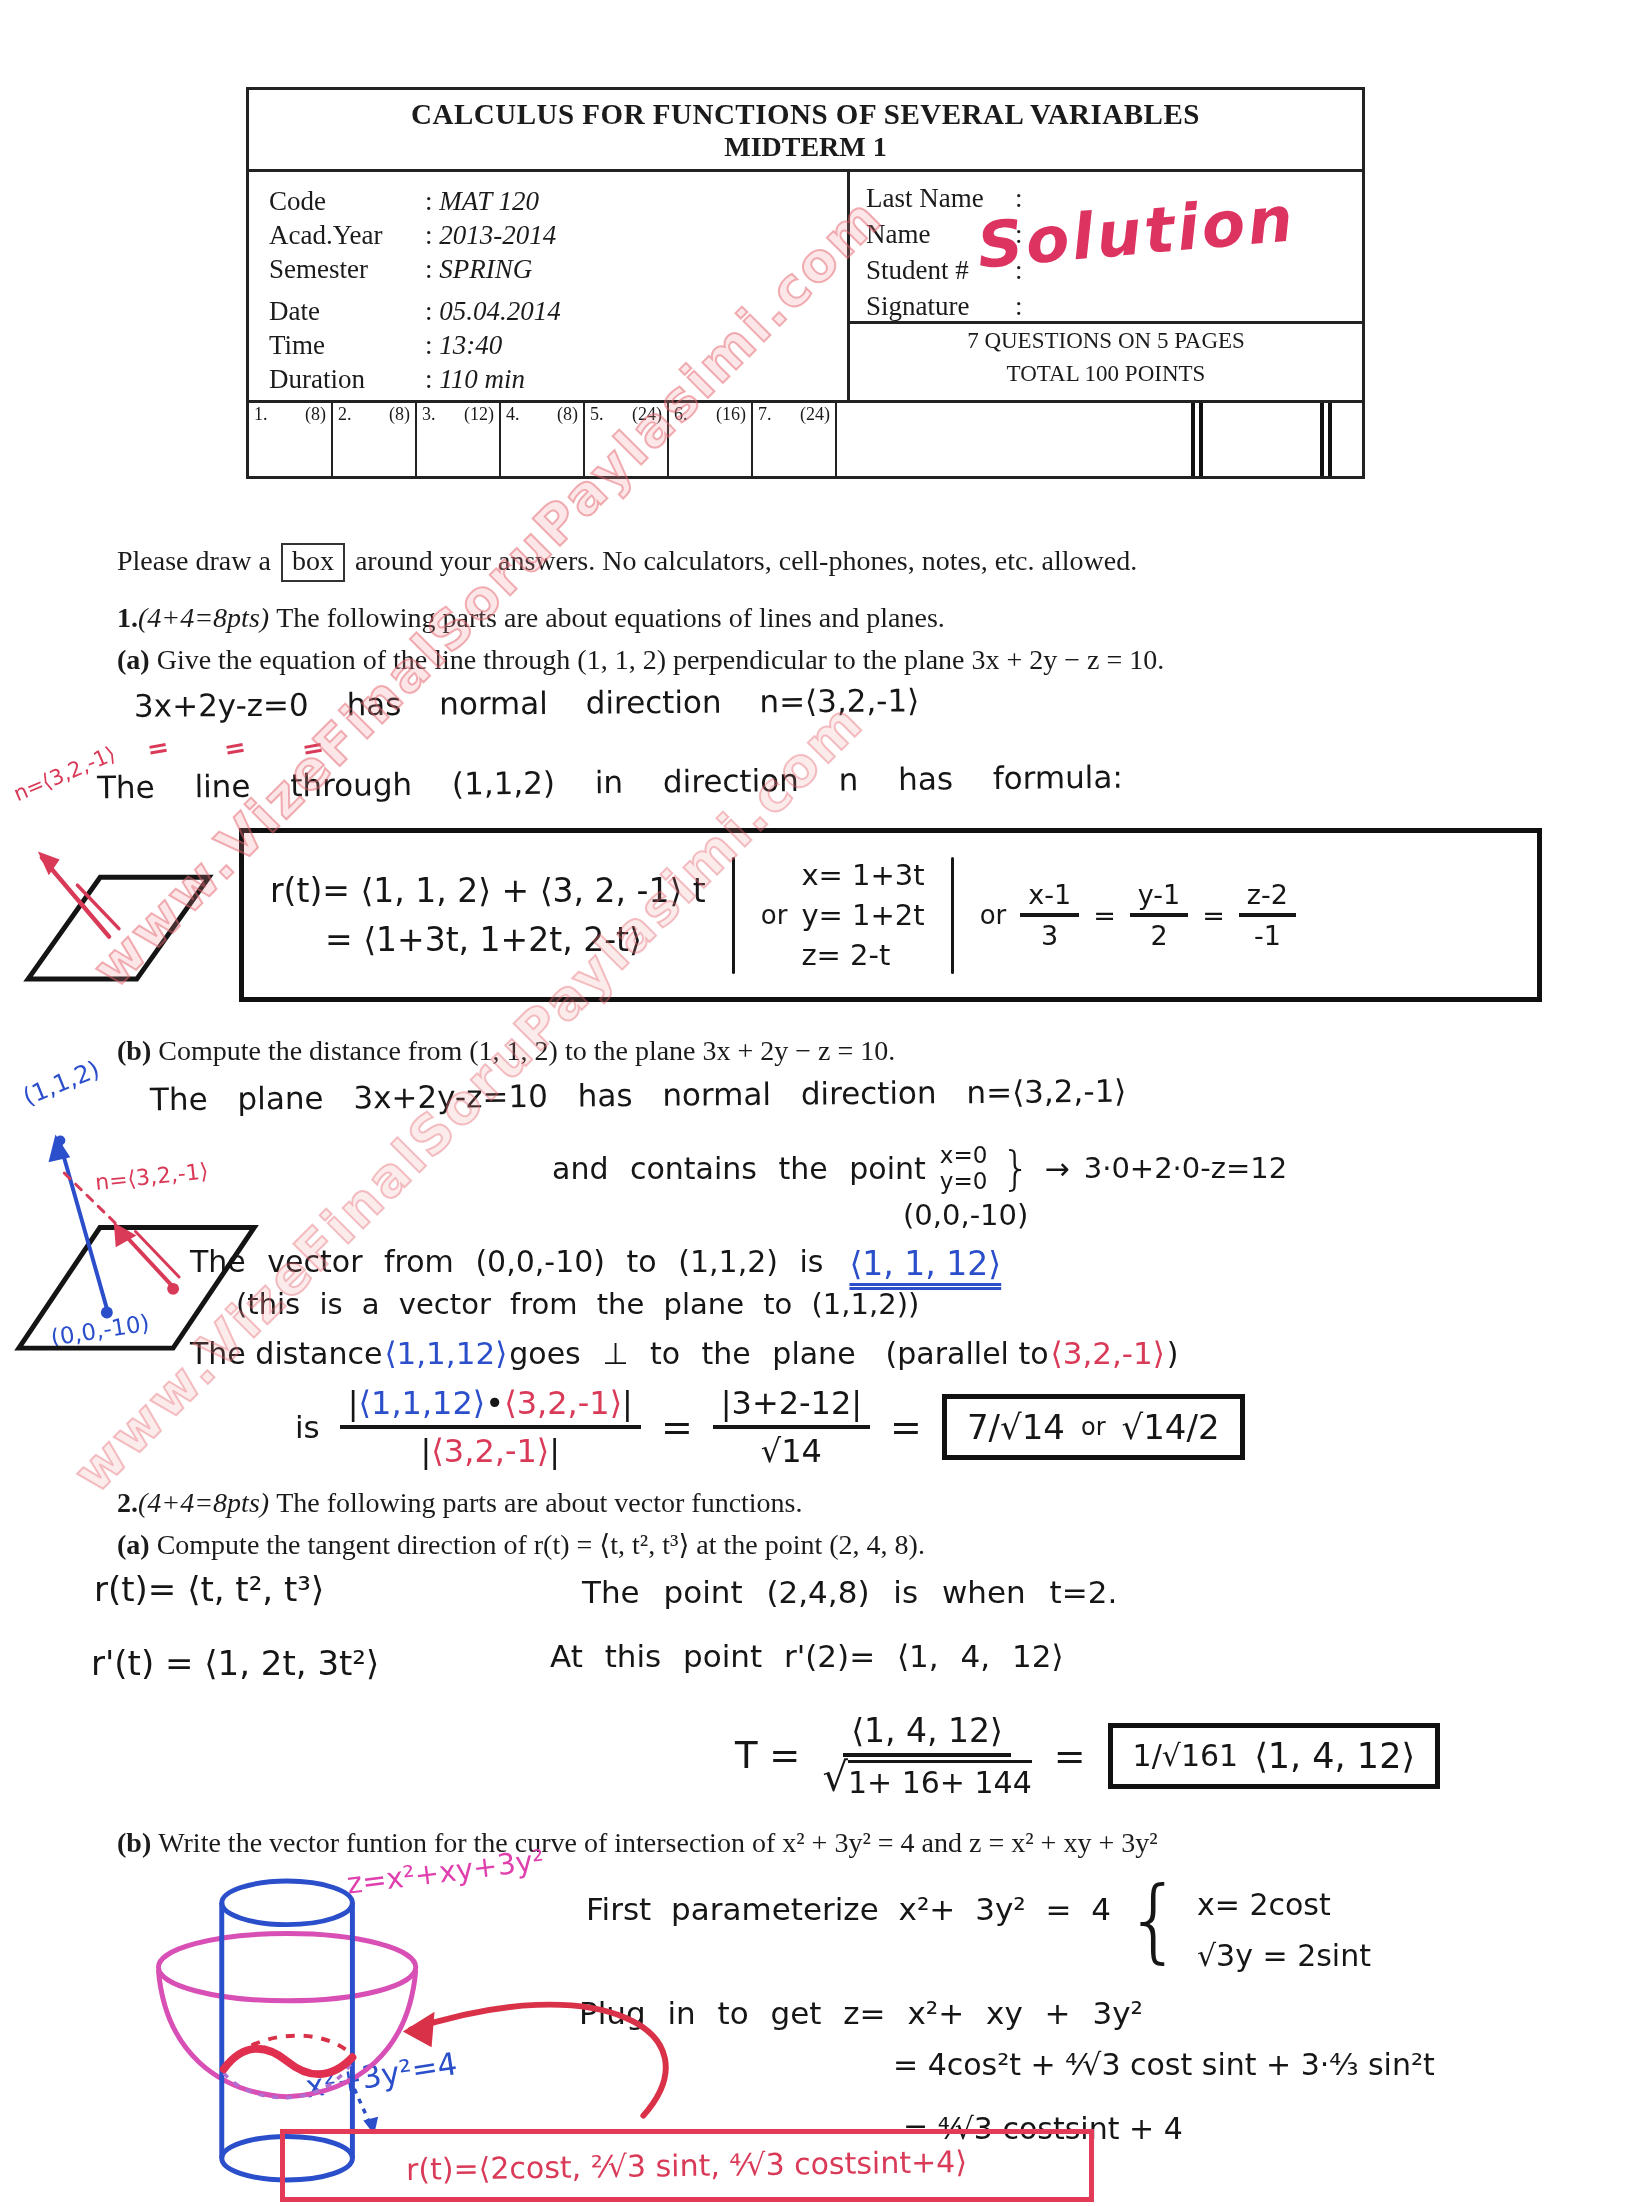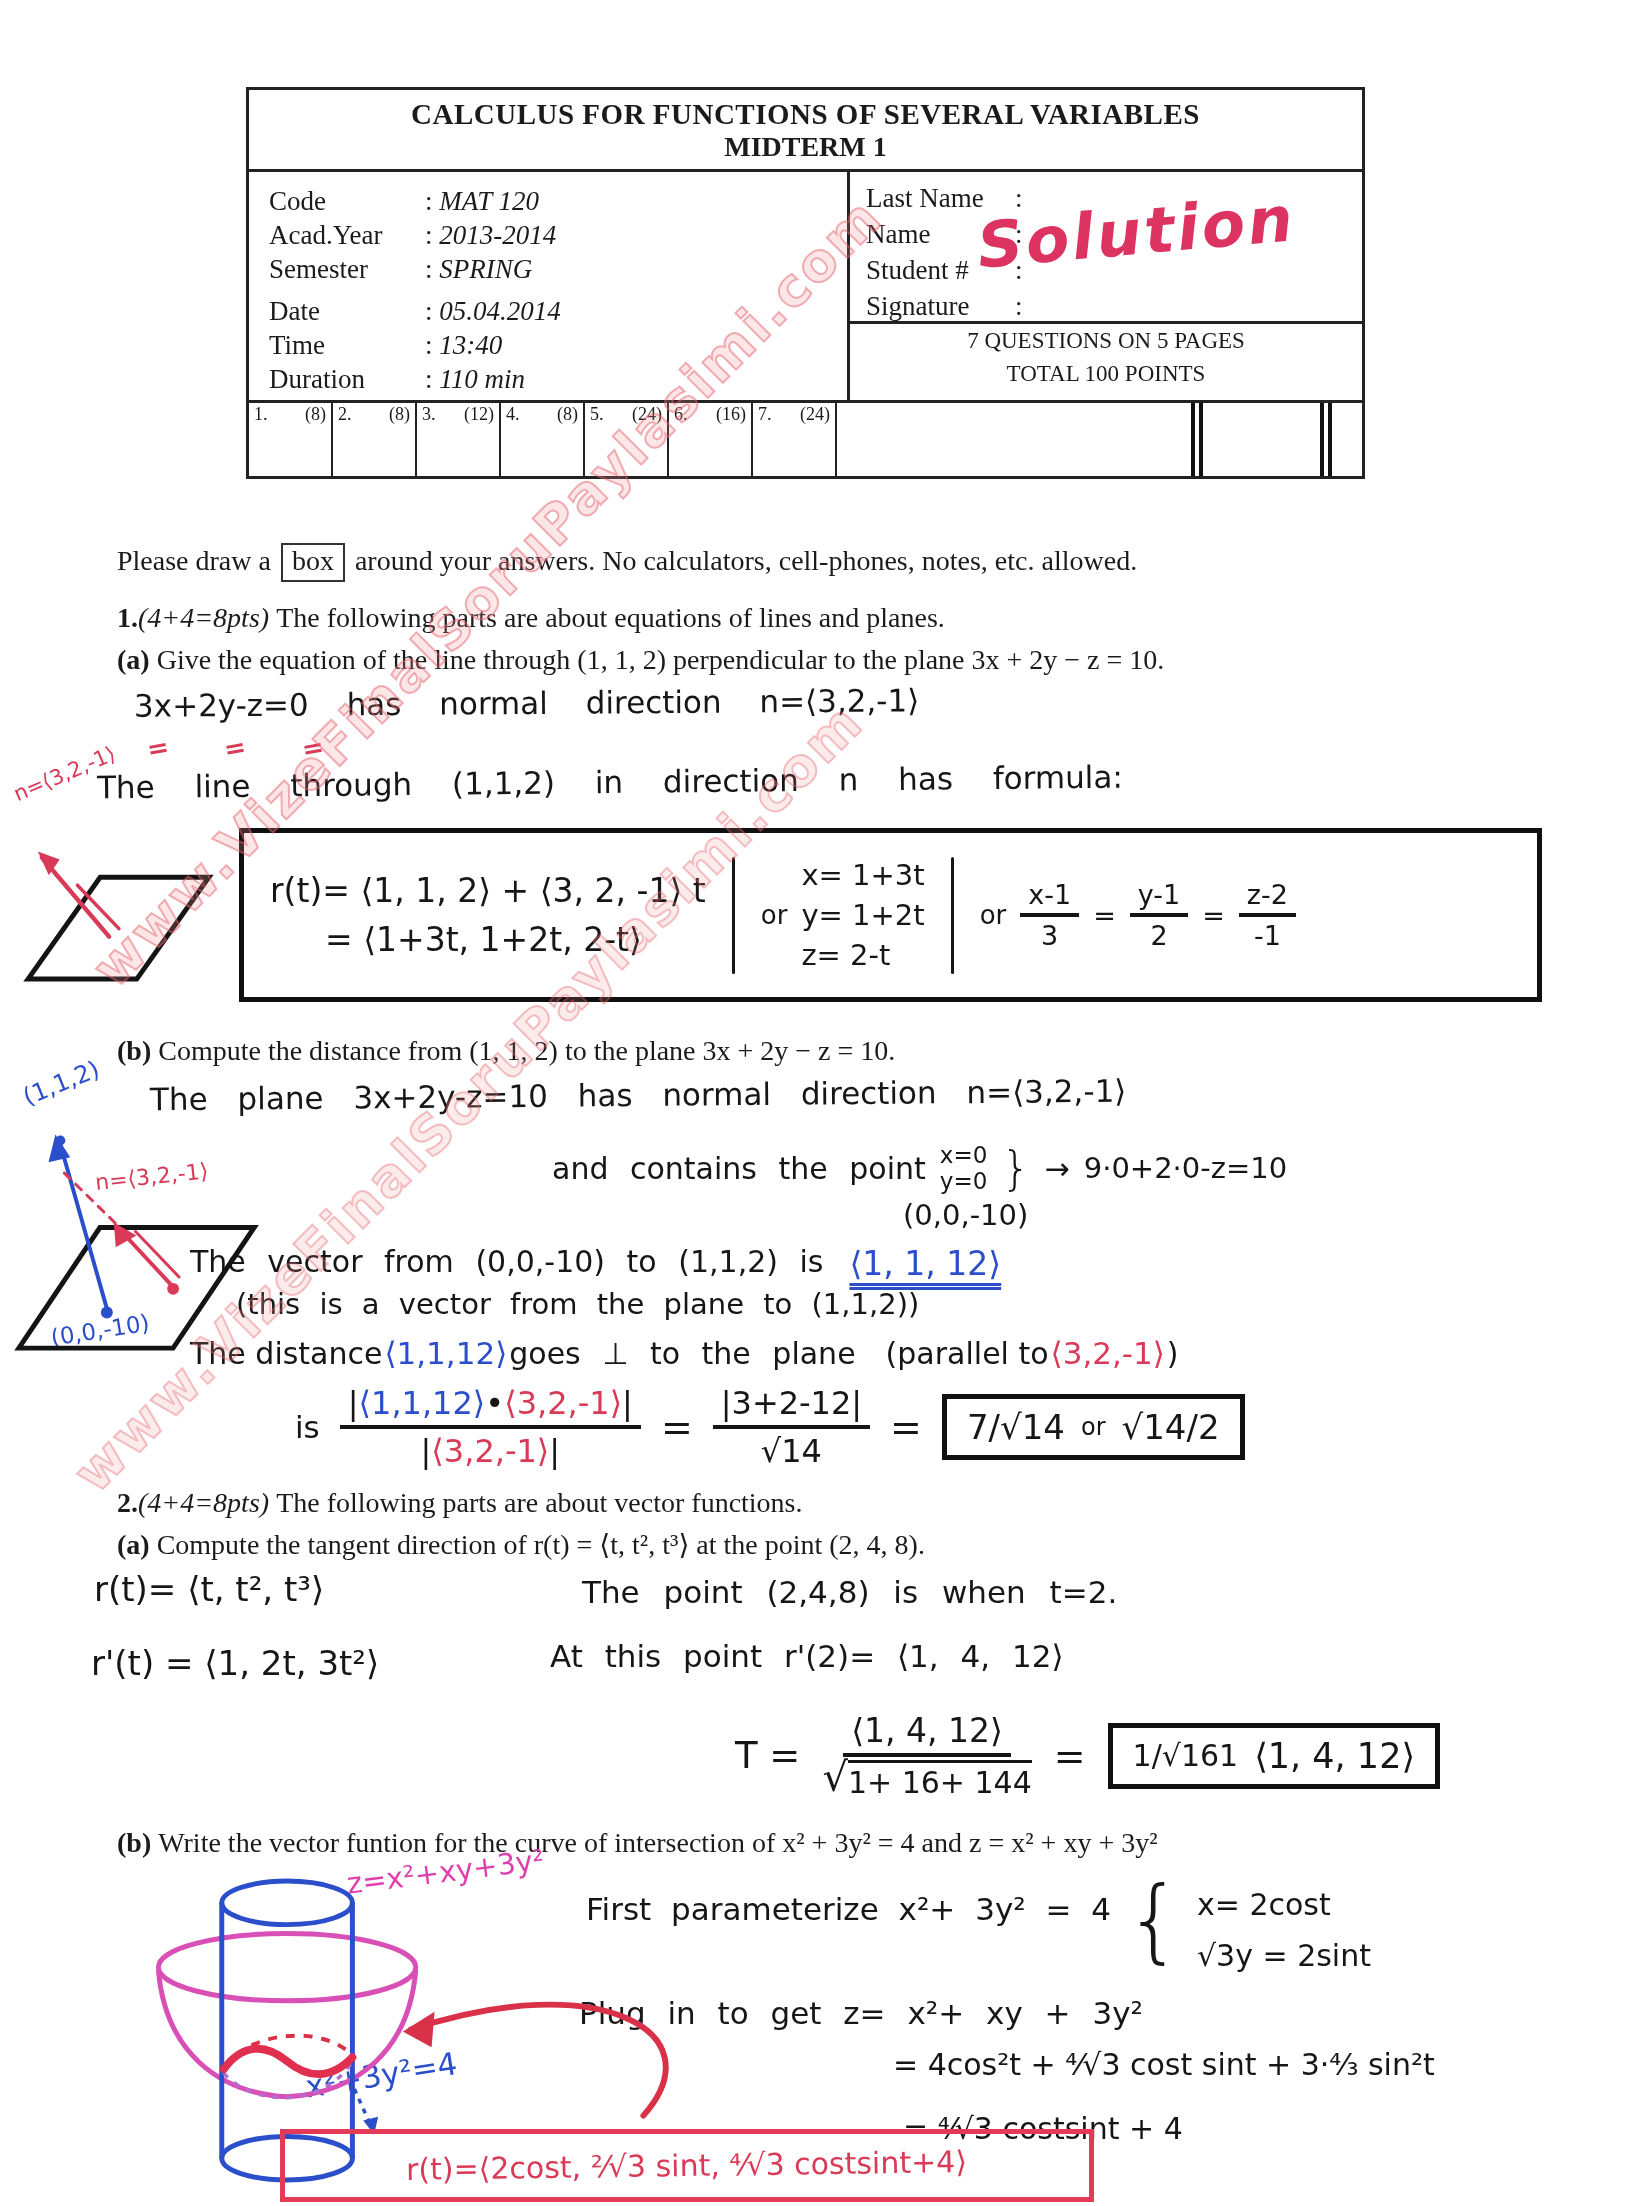--- a/index.html
+++ b/index.html
@@ -225,21 +225,21 @@
   <div class="abs hw" style="left:150px;top:1077px;font-size:31px;word-spacing:20px;transform:rotate(-0.5deg);">The plane 3x+2y-z=10  has normal direction  n=⟨3,2,-1⟩</div>
 
   <div class="abs hw" style="left:552px;top:1141px;display:flex;align-items:center;gap:14px;">
     <span style="font-size:30px;word-spacing:12px;">and contains the point</span>
     <span style="font-size:23px;line-height:26px;display:inline-flex;flex-direction:column;">
       <span>x=0</span>
       <span>y=0</span>
     </span>
     <span style="font-size:46px;font-weight:300;">}</span>
     <span style="font-size:30px;">→</span>
-    <span style="font-size:29px;">9·0+2·0-z=10</span>
+    <span style="font-size:29px;">3·0+2·0-z=12</span>
   </div>
   <div class="abs hw" style="left:903px;top:1198px;font-size:29px;">(0,0,-10)</div>
 
   <div class="abs hw" style="left:190px;top:1238px;display:flex;align-items:flex-start;margin-top:6px;">
     <span style="font-size:30px;word-spacing:12px;">The vector from (0,0,-10) to (1,1,2) is</span>
     <span class="blue ubl-double" style="font-size:33px;margin-left:26px;">⟨1, 1, 12⟩</span>
   </div>
   <div class="abs hw" style="left:236px;top:1287px;font-size:29px;word-spacing:10px;">(this is a vector from the plane to (1,1,2))</div>
 
   <div class="abs hw" style="left:190px;top:1335px;display:flex;align-items:baseline;gap:2px;">

